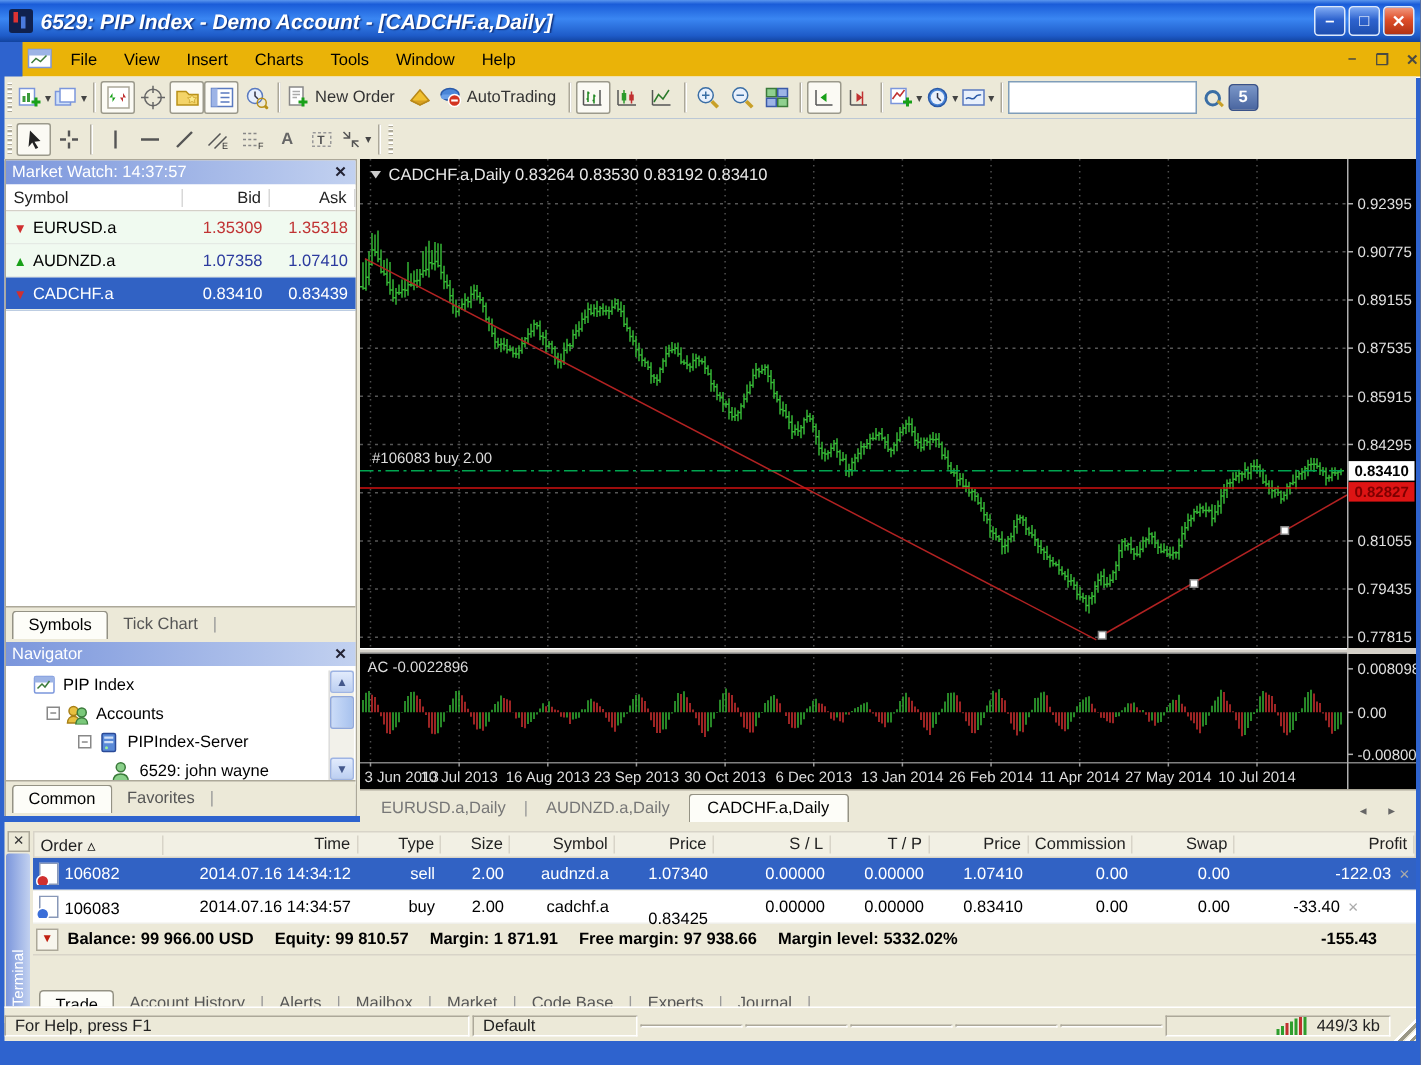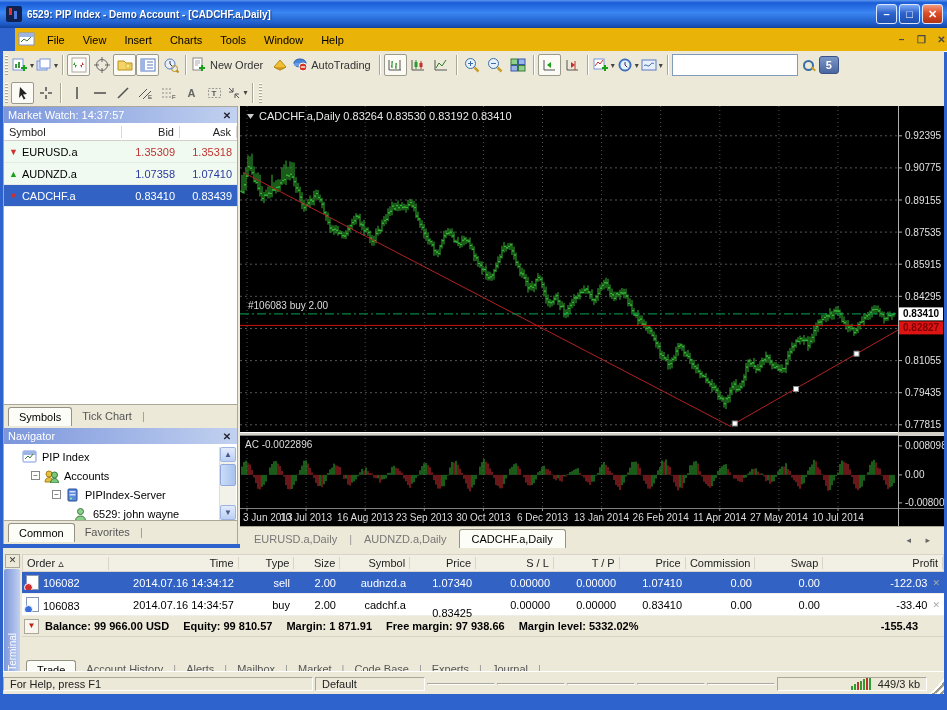--- a/index.html
+++ b/index.html
@@ -4,22 +4,22 @@
 <style>
   html,body{margin:0;padding:0;background:#777;}
   #root{position:relative;width:947px;height:710px;background:#2E63CE;overflow:hidden;
         font-family:"Liberation Sans",sans-serif;font-size:11px;color:#000;
         -webkit-font-smoothing:antialiased;}
   .abs{position:absolute;}
   
   #titlebar{left:0;top:0;width:947px;height:28px;
     background:linear-gradient(180deg,#5A96EE 0%,#1A5CD8 10%,#3A86F2 45%,#1E5BC8 85%,#12439E 100%);
     display:flex;align-items:center;padding-left:6px;box-sizing:border-box;}
-  #title-text{color:#fff;font-weight:bold;font-size:10px;text-shadow:1px 1px 1px #10307A;margin-left:5px;flex:1;
-    white-space:nowrap;overflow:hidden;}
+  #title-text{color:#fff;font-weight:bold;font-size:14px;text-shadow:1px 1px 1px #10307A;margin-left:5px;flex:1;
+    white-space:nowrap;overflow:hidden;font-style:italic;}
   .capbtn{width:21px;height:20px;border-radius:3px;margin-right:2px;border:1px solid #DCE8FA;
     background:linear-gradient(180deg,#7FAAF4,#2E63CE 45%,#1E4FB0);color:#fff;font-weight:bold;font-size:11px;
     display:flex;align-items:center;justify-content:center;box-sizing:border-box;}
   .capbtn.close{background:linear-gradient(180deg,#F2997E,#DE4E2A 45%,#B03214);margin-right:4px;}
   
   #menubar{left:3px;top:28px;width:941px;height:23px;background:#eab308;display:flex;align-items:center;
     border-bottom:1px solid #fff;margin-left:12px;}
   .menu-item{padding:4px 9px;cursor:default;}
   .mdi-ctl{width:17px;height:15px;display:flex;align-items:center;justify-content:center;color:#4A4A42;
     font-size:10px;font-weight:bold;margin-right:3px;}
@@ -958,21 +958,21 @@
             <div class="t-cell num" style="width: 130px;">2014.07.16 14:34:57</div>
             <div class="t-cell num" style="width: 56px;">buy</div>
             <div class="t-cell num" style="width: 46px;">2.00</div>
             <div class="t-cell num" style="width: 70px;">cadchf.a</div>
             <div class="t-cell num" style="width: 66px; margin-top: 17px;">0.83425</div>
             <div class="t-cell num" style="width: 78px;">0.00000</div>
             <div class="t-cell num" style="width: 66px;">0.00000</div>
             <div class="t-cell num" style="width: 66px;">0.83410</div>
             <div class="t-cell num" style="width: 70px;">0.00</div>
             <div class="t-cell num" style="width: 68px;">0.00</div>
-            <div class="t-cell num" style="width: 120px; display: flex; justify-content: flex-end; align-items: center;">
+            <div class="t-cell num" style="width: 120px; display: flex; justify-content: center; align-items: center;">
               <span>-33.40</span>
               <span class="xclose">✕</span>
             </div>
           </div>
         </div>
       <div id="t-summary">
         <span id="summary-icon">▼</span>
         <span id="summary-parts" style="display:flex">
             <span class="part">Balance: 99 966.00 USD</span>
             <span class="part">Equity: 99 810.57</span>

